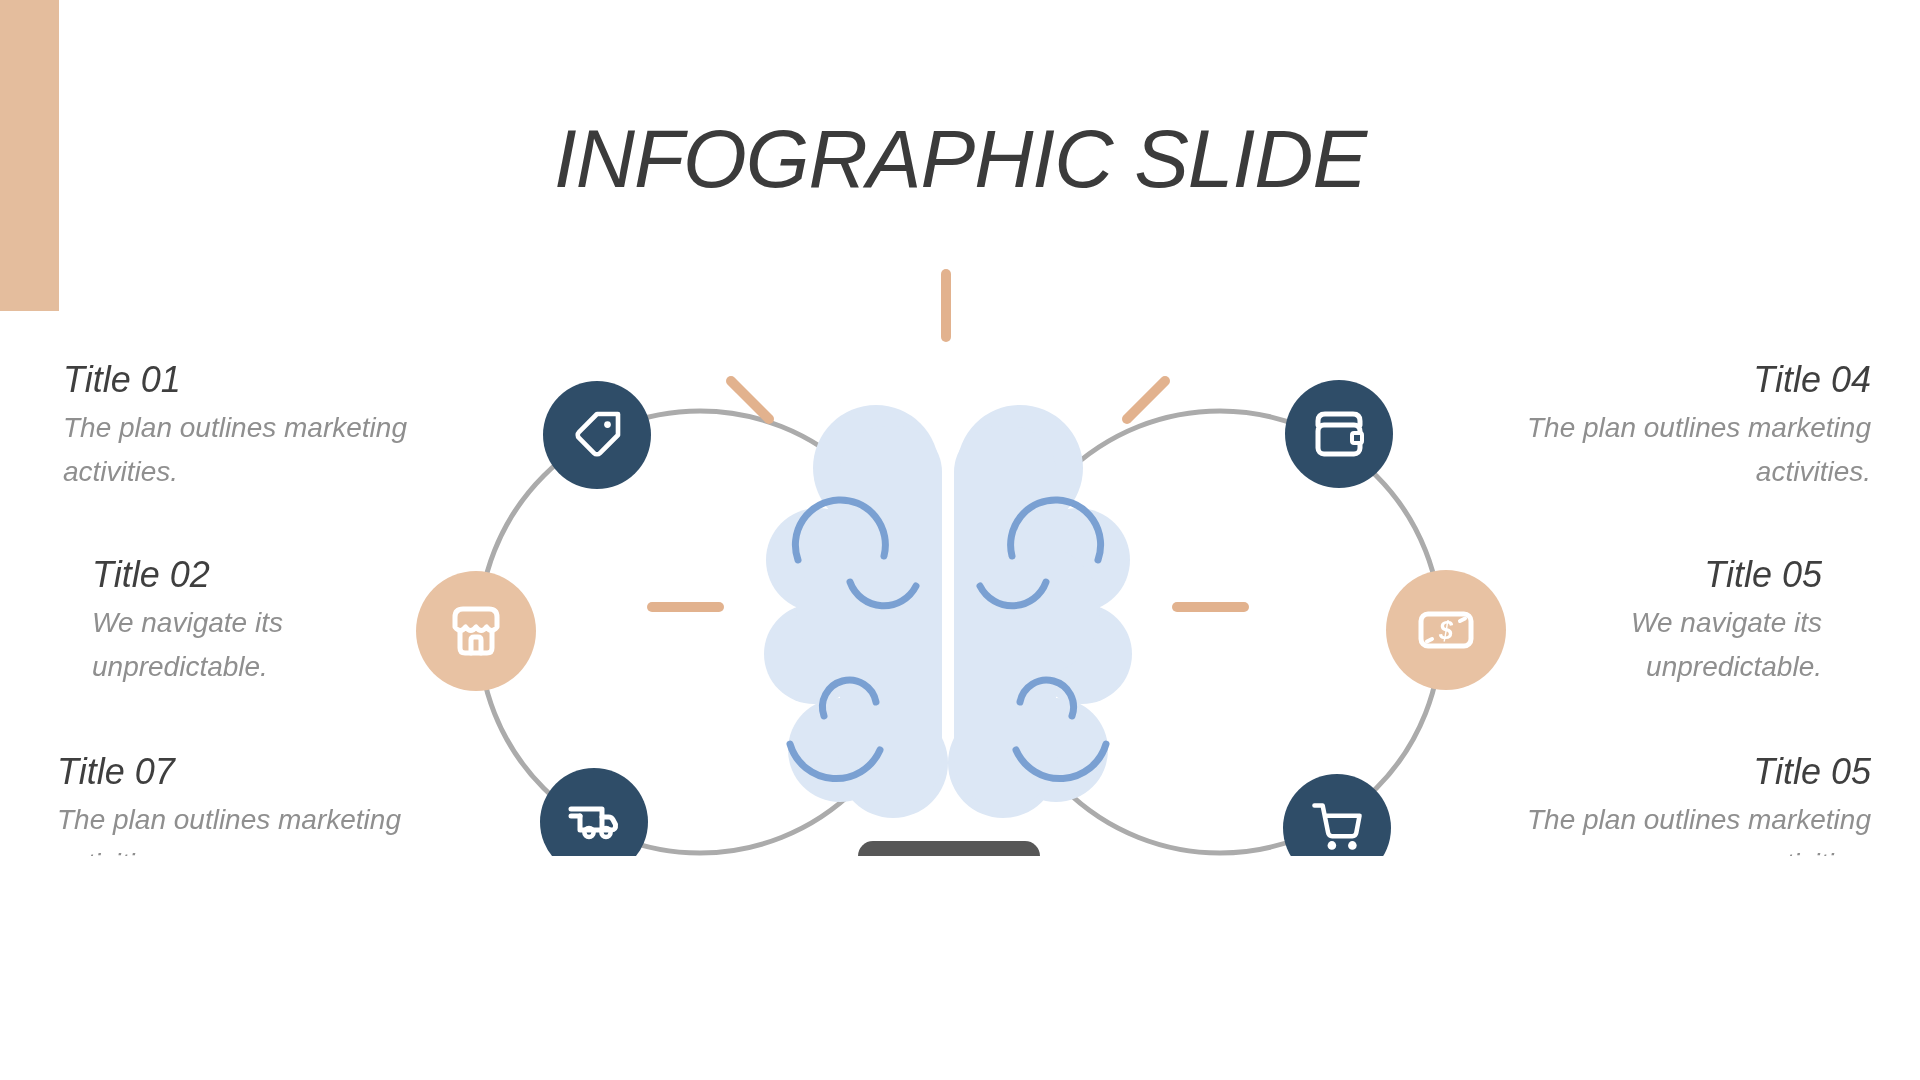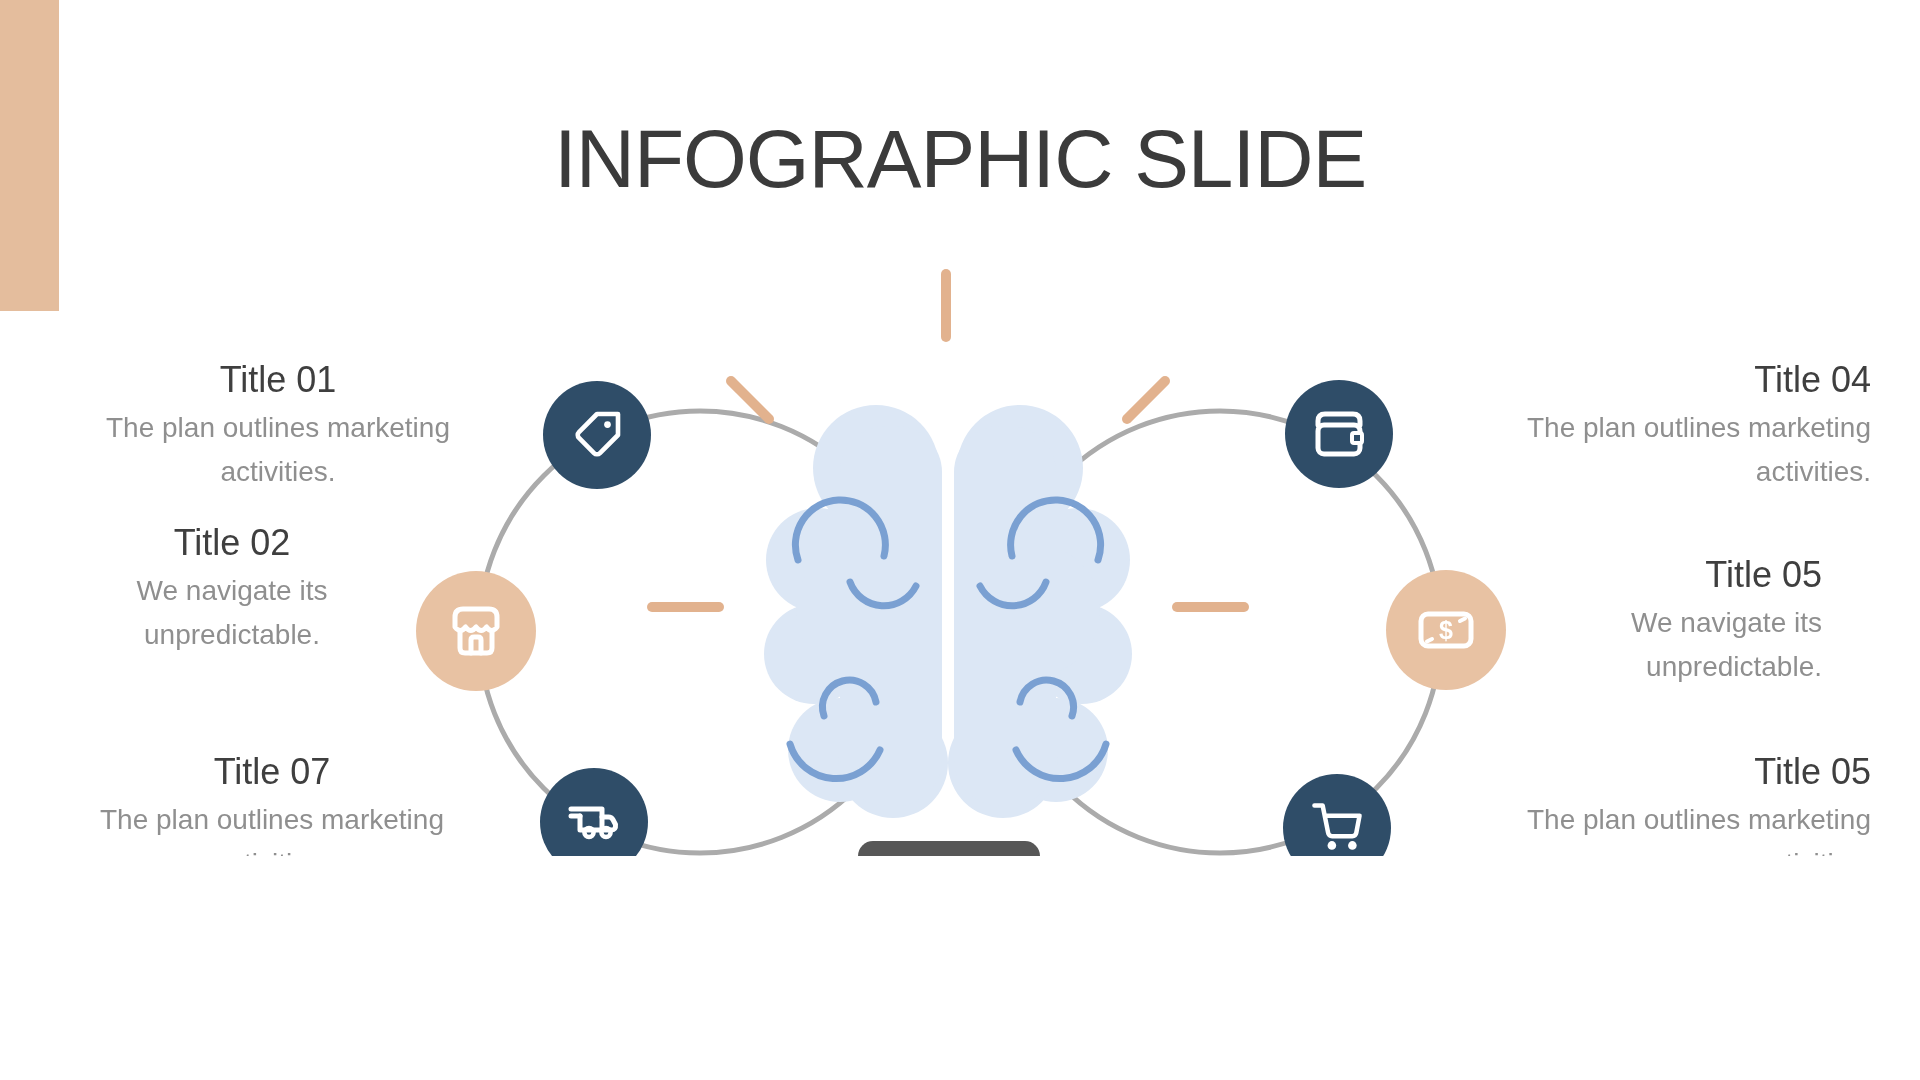--- a/index.html
+++ b/index.html
@@ -1,40 +1,40 @@
 <!DOCTYPE html>
 <html><head>
 <meta charset="utf-8">
 <style>
   * { margin:0; padding:0; box-sizing:border-box; }
   html,body { background:#ffffff; }
   .slide {
     position:relative; width:1920px; height:856px; background:#ffffff;
-    overflow:hidden; font-family:"Liberation Sans", sans-serif;
+    overflow:hidden; font-family:"Liberation Sans", sans-serif;font-style:italic;
   }
   .accent-bar {
     position:absolute; left:0; top:0; width:59px; height:311px;
     background:#e4bd9d;
   }
   .slide-title {
     position:absolute; top:112px; left:0; width:100%;
     text-align:center; font-size:82px; font-weight:300;
     letter-spacing:-1px; color:#3b3b3b; white-space:nowrap;
   }
   .diagram-svg { position:absolute; left:0; top:0; width:1920px; height:1080px; }
   .item { position:absolute; }
   .item h3 {
     font-size:36px; line-height:44px; font-weight:400; color:#3f3f3f;
     margin-bottom:4px;
   }
   .item p { font-size:28px; line-height:44px; font-weight:400; color:#8f8f8f; }
-  .item.left  { text-align:center; }
+  .item.left  { text-align:left; }
   .item.right { text-align:right; }
   .item-01 { top:358px; right:1427px; width:430px; }
-  .item-02 { top:521px; right:1548px; width:280px; }
+  .item-02 { top:553px; right:1548px; width:280px; }
   .item-03 { top:750px; right:1433px; width:430px; }
   .item-04 { top:358px; left:1441px; width:430px; }
   .item-05 { top:553px; left:1542px; width:280px; }
   .item-06 { top:750px; left:1441px; width:430px; }
 </style>
 </head>
 <body>
 
 <div class="slide">
 

